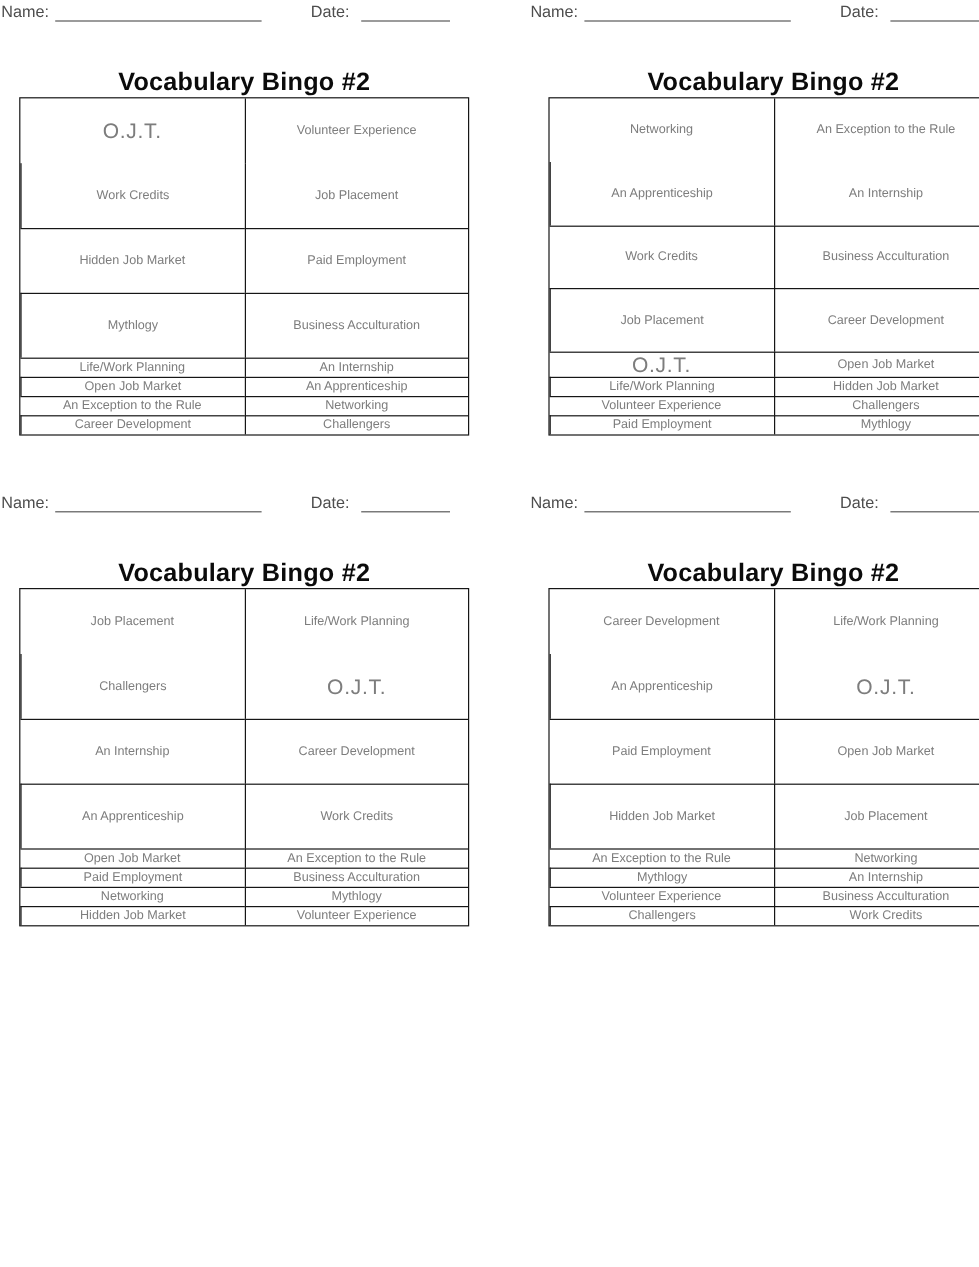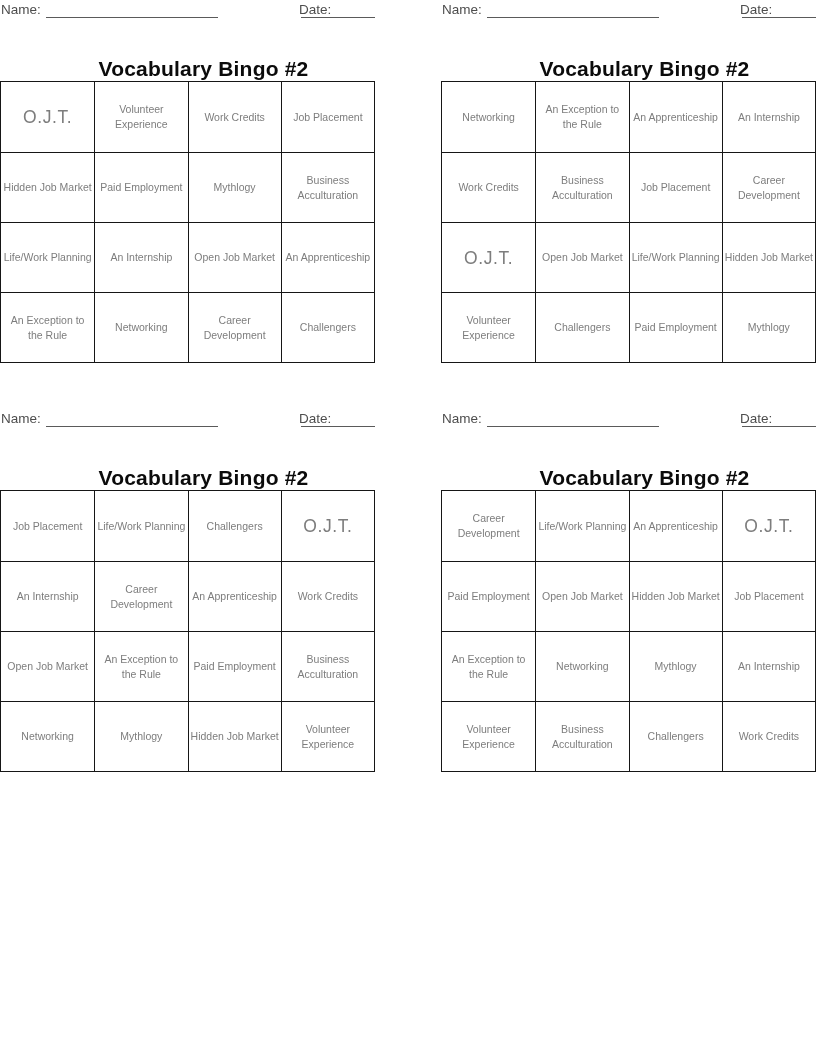--- a/index.html
+++ b/index.html
@@ -13,32 +13,32 @@
   .card { position: absolute; width: 375px; height: 358px; }
   .card.pos-tl { left: 0;     top: 0;   }
   .card.pos-tr { left: 441px; top: 0;   }
   .card.pos-bl { left: 0;     top: 409px; }
   .card.pos-br { left: 441px; top: 409px; }
 
   .meta { position: absolute; left: 0; top: 2px; width: 100%; height: 17px;
           font-size: 13.5px; color: #4d4d4d; }
   .meta .lbl { position: absolute; top: 0; }
   .meta .lbl-name { left: 1px; }
-  .meta .lbl-date { left: 259px; margin-left: 40px; }
+  .meta .lbl-date { left: 259px; }
   .meta .line { position: absolute; top: 0; height: 15px;
                 border-bottom: 1.4px solid #5a5a5a; }
   .meta .line-name { left: 46px; width: 172px; }
   .meta .line-date { left: 301px; width: 74px; }
 
   .title { position: absolute; left: 0; top: 41px; width: 100%; margin: 16px;
            text-align: center; font-size: 21px; font-weight: 700;
            color: #0b0b0b; letter-spacing: 0.2px; }
 
-  .grid { position: absolute; left: 0; top: 81px; width: 375px; height: 282px;
-          display: grid; grid-template-columns: repeat(4, 1fr);
+  .grid { position: absolute; left: 16px; top: 81px; width: 375px; height: 282px;
+          display: grid; grid-template-columns: repeat(2, 1fr);
           grid-template-rows: repeat(4, 1fr);
           border: 1.5px solid #161616; box-sizing: border-box; }
   .cell { border-left: 1.5px solid #161616; border-top: 1.5px solid #161616;
           box-sizing: border-box;
           display: flex; align-items: center; justify-content: center;
           text-align: center; padding: 0 2px;
           font-size: 10.5px; line-height: 15px; color: #7d7d7d; }
   .cell:nth-child(4n+1) { border-left: none; }
   .cell:nth-child(-n+4) { border-top: none; }
   .cell.big { font-size: 17.5px; letter-spacing: 0.6px; line-height: 20px; }

